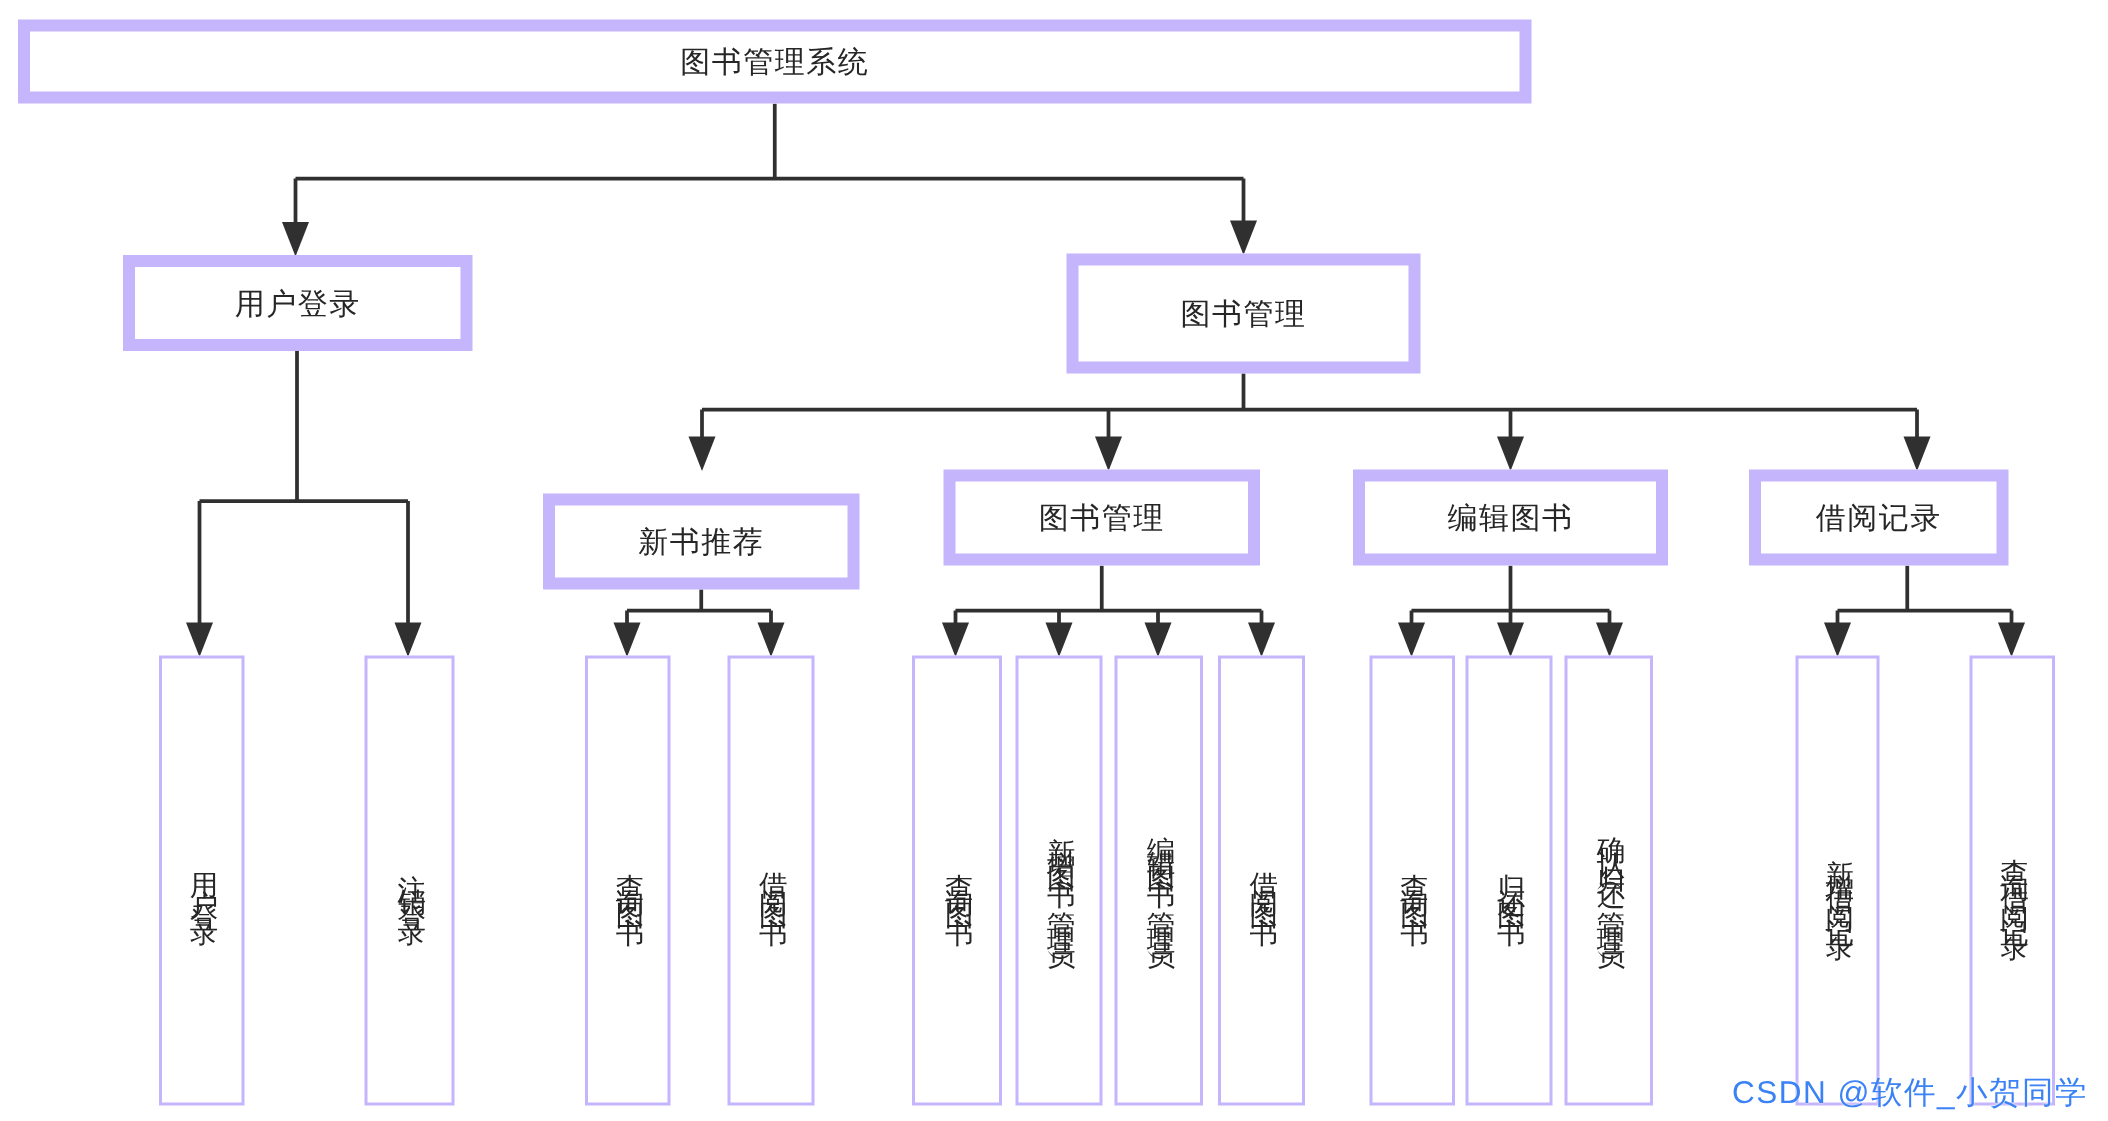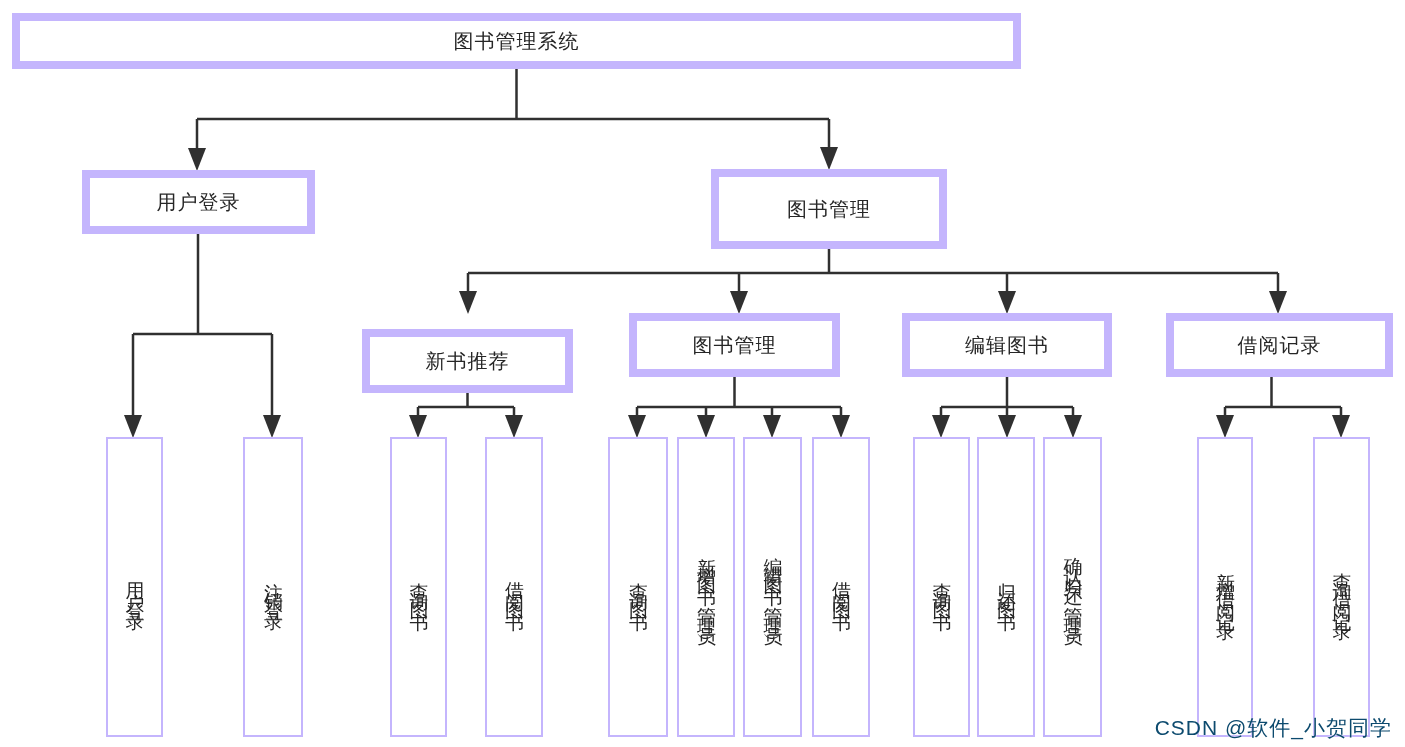--- a/index.html
+++ b/index.html
@@ -15,21 +15,21 @@
   }
   .leaf {
     top:437px; height:300px; border-width:2px;
   }
   .vtext {
     writing-mode:vertical-rl; text-orientation:mixed;
     font-size:19px; letter-spacing:10px; line-height:1.1; color:#262626;
   }
   .watermark {
     position:absolute; right:13px; bottom:5px; z-index:6;
-    font-size:21px; color:#0c4a6e; letter-spacing:1px;
+    font-size:21px; color:#3b82f6; letter-spacing:1px;
     text-shadow:0 0 2px rgba(255,255,255,0.9);
   }
 </style>
 </head>
 <body>
 
 <div class="canvas">
 
   <svg class="connectors" width="1405" height="747" viewBox="0 0 1405 747">
     <g stroke="#303030" stroke-width="2.5" fill="none">
@@ -77,21 +77,21 @@
 
   <div class="box" style="left:362px; top:313px; width:211px; height:64px;margin-top:16px;">
     <span>新书推荐</span>
   </div>
   <div class="box" style="left:629px; top:313px; width:211px; height:64px;">
     <span>图书管理</span>
   </div>
   <div class="box" style="left:902px; top:313px; width:210px; height:64px;">
     <span>编辑图书</span>
   </div>
-  <div class="box" style="left:1166px; top:313px; width:227px; height:64px;">
+  <div class="box" style="left:1166px; top:313px; width:173px; height:64px;">
     <span>借阅记录</span>
   </div>
 
   <div class="box leaf" style="left:106px; width:57px;">
     <span class="vtext">用户登录</span>
   </div>
   <div class="box leaf" style="left:243px; width:60px;">
     <span class="vtext">注销登录</span>
   </div>
   <div class="box leaf" style="left:390px; width:57px;">

